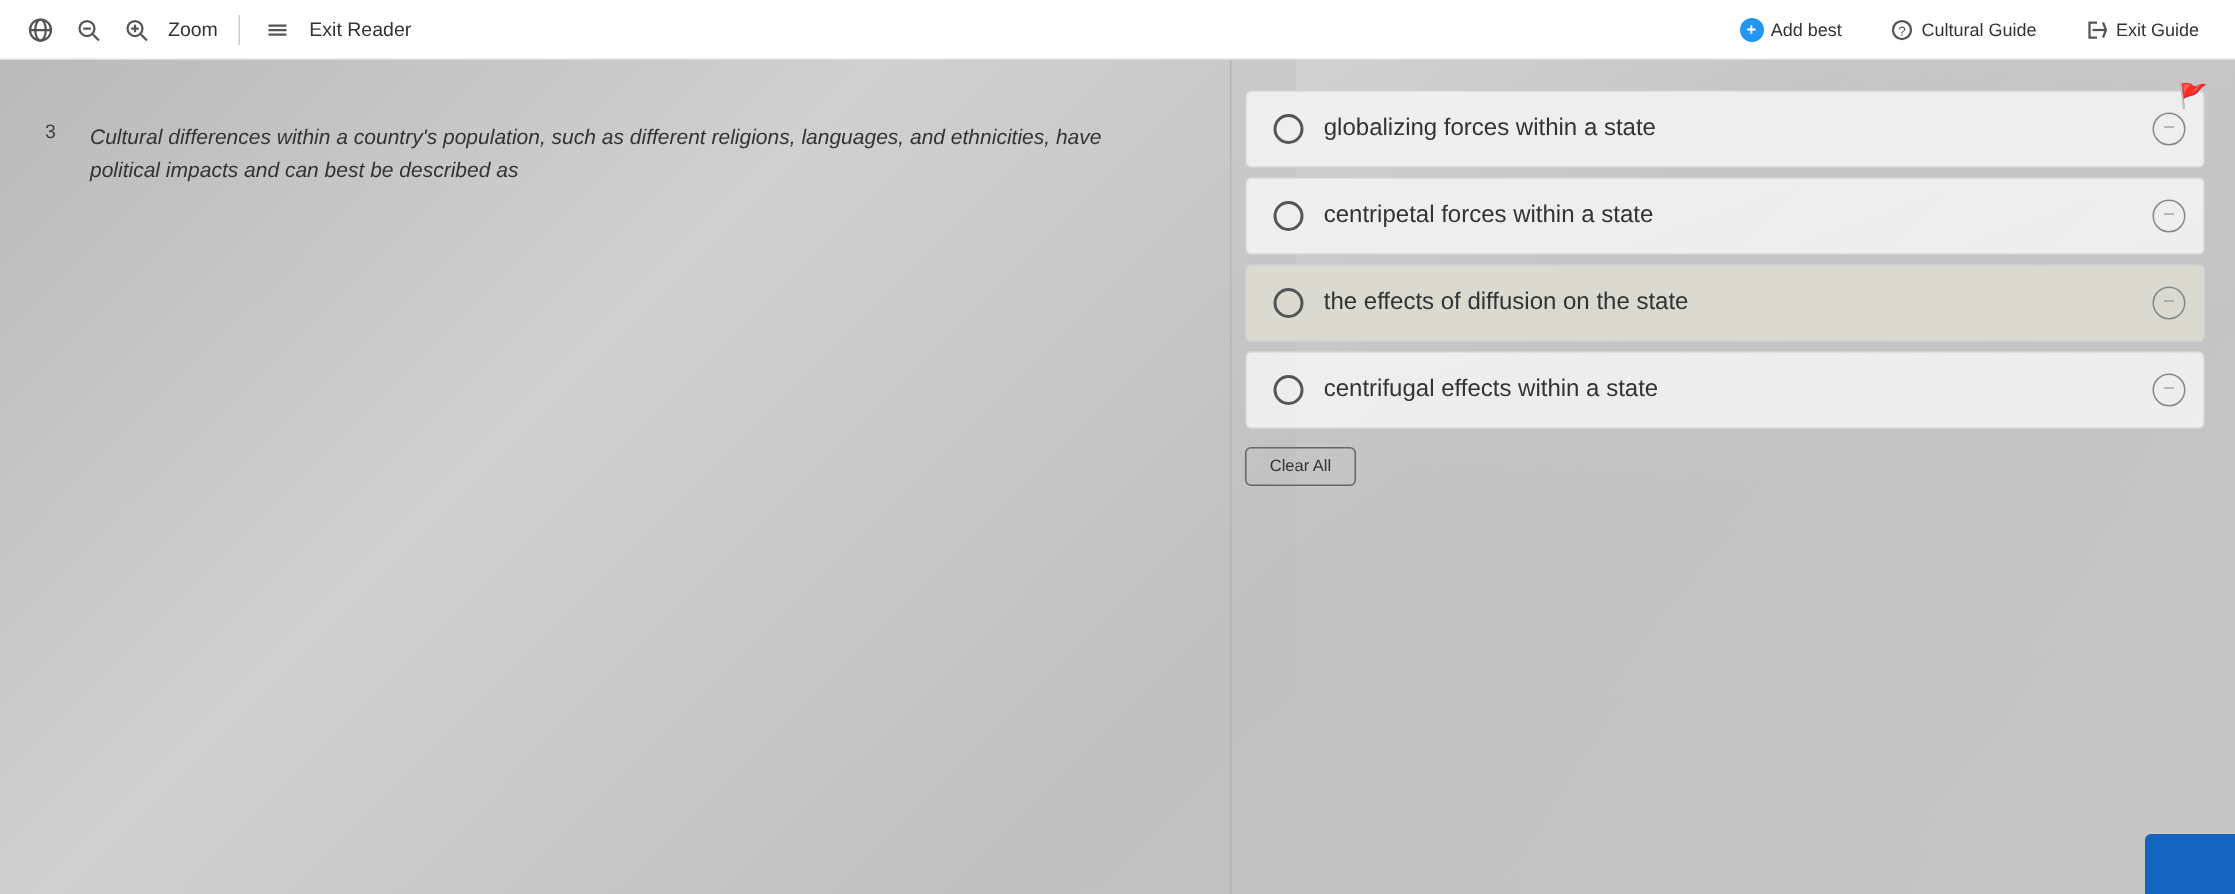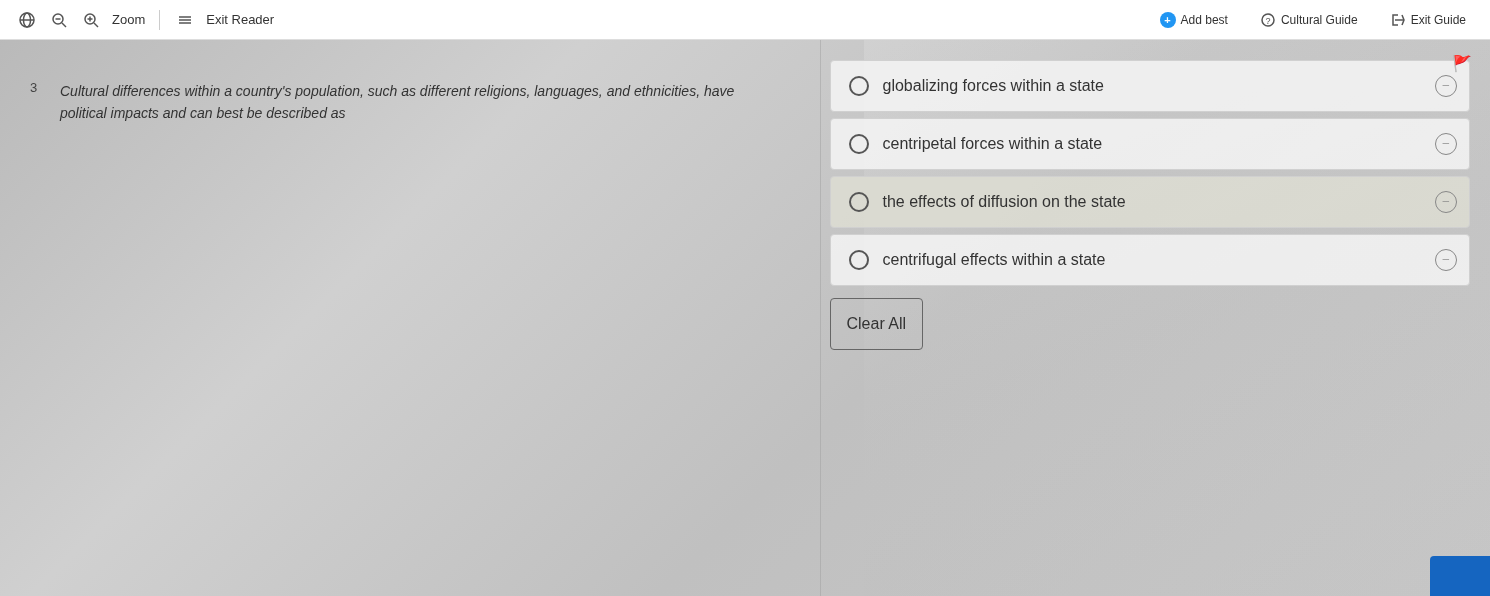--- a/index.html
+++ b/index.html
@@ -201,25 +201,25 @@
     }
 
     .eliminate-btn::after {
       content: '−';
       line-height: 1;
     }
 
     
     .clear-all-btn {
       margin-top: 6px;
-      padding: 16px 16px;
+      padding: 6px 16px;
       border: 1.5px solid #666;
       border-radius: 4px;
       background: transparent;
-      font-size: 16px;
+      font-size: 11px;
       color: #333;
       font-family: Arial, sans-serif;
       cursor: pointer;
       align-self: flex-start;
     }
 
     
     .flag-icon {
       position: absolute;
       top: 14px;

